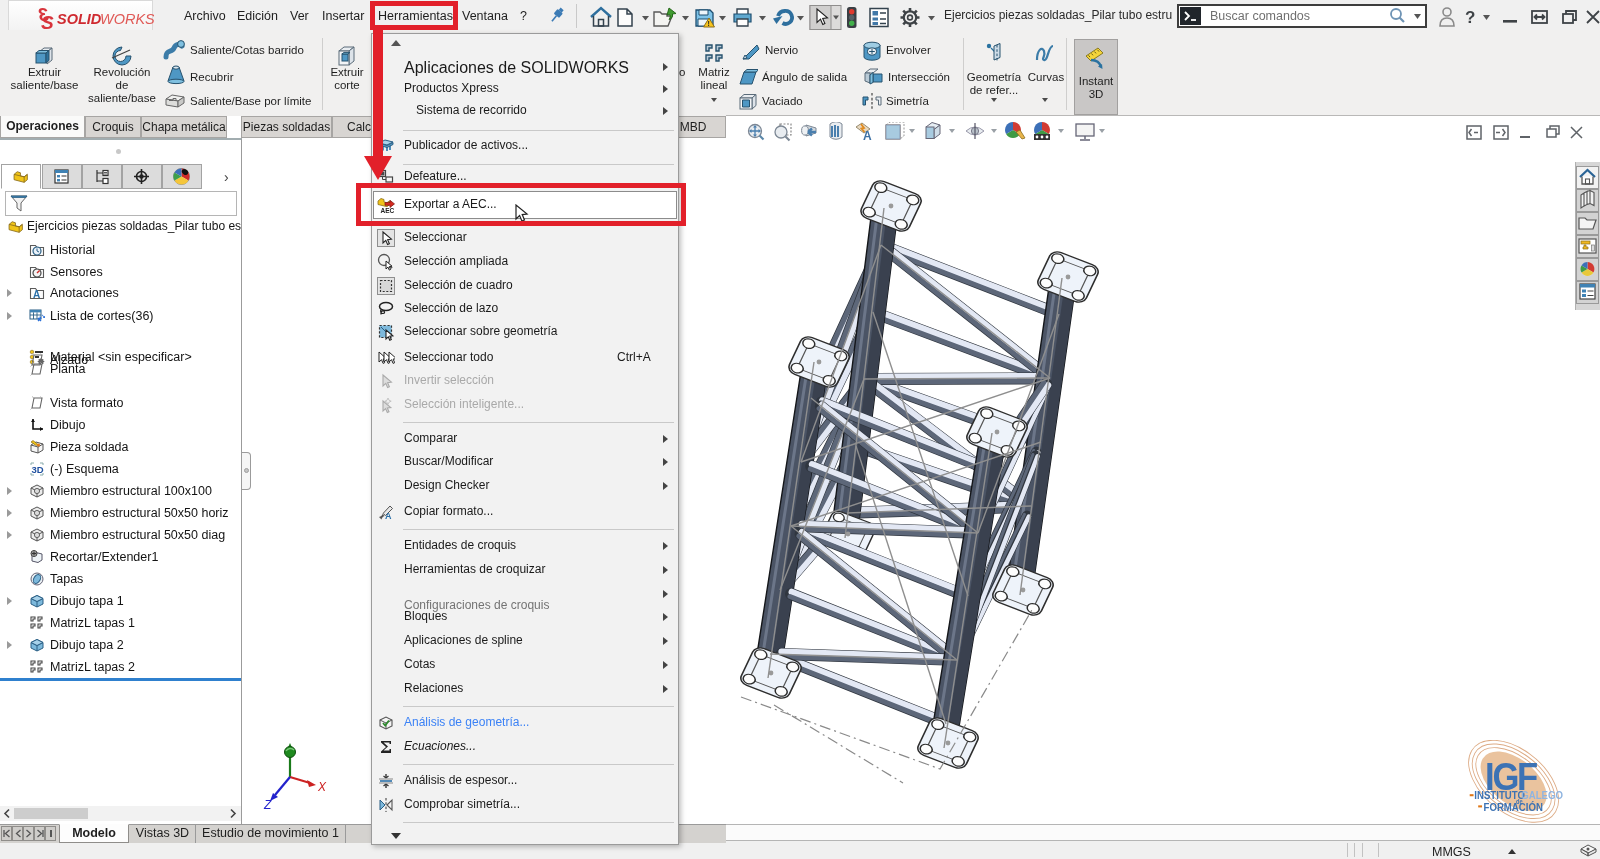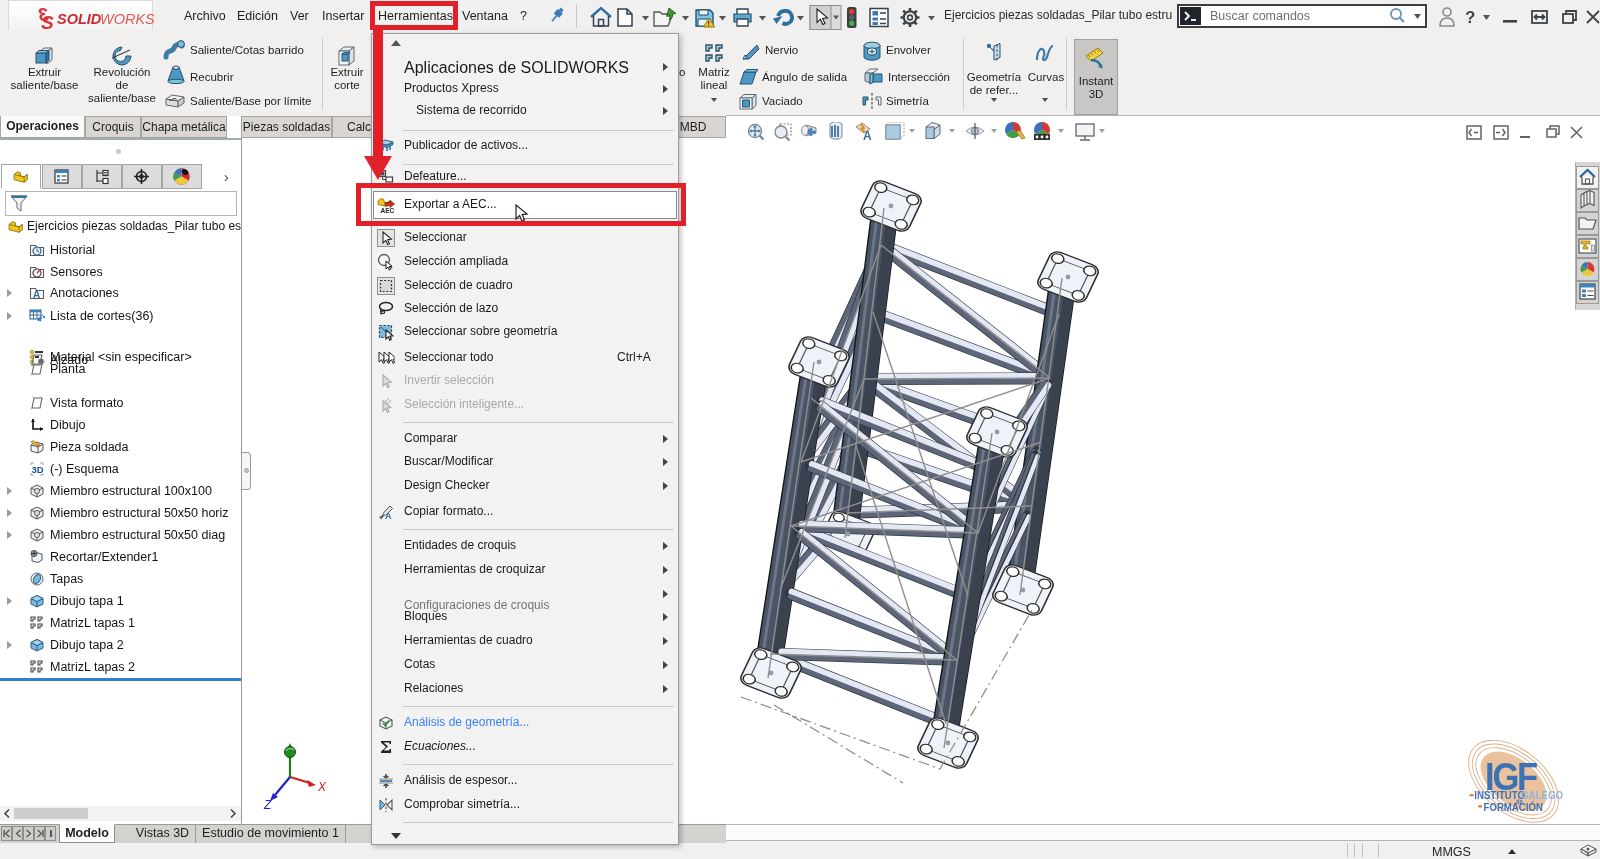--- a/index.html
+++ b/index.html
@@ -863,21 +863,21 @@
 <div class="nbt" style="left:45px;"></div>
 <svg class="abs" style="left:1px;top:826px;" width="56" height="15" viewBox="0 0 56 15">
   <g stroke="#555" stroke-width="1.3" fill="none">
     <path d="M3,4 v7 M8.5,4 l-4,3.5 4,3.5"></path>
     <path d="M19.5,4 l-4,3.5 4,3.5"></path>
     <path d="M25.5,4 l4,3.5 -4,3.5"></path>
     <path d="M36.5,4 l4,3.5 -4,3.5 M42,4 v7"></path>
     <path d="M50,4 v7" stroke-width="2"></path>
   </g>
 </svg>
-<div class="abs" style="left:59px;top:824px;width:56px;height:19px;background:#fdfdfd;border:1px solid #8f8d8a;border-top:1px solid #fdfdfd;font-weight:bold;font-size:12.5px;text-align:center;line-height:17px;">Modelo</div>
+<div class="abs" style="left:59px;top:824px;width:70px;height:19px;background:#fdfdfd;border:1px solid #8f8d8a;border-top:1px solid #fdfdfd;font-weight:bold;font-size:12.5px;text-align:center;line-height:17px;">Modelo</div>
 <div class="abs" style="left:130px;top:825px;width:66px;height:18px;background:#d4d2cf;border-right:1px solid #9a9a9a;font-size:12.5px;text-align:center;line-height:17px;">Vistas 3D</div>
 <div class="abs" style="left:196px;top:825px;width:150px;height:18px;background:#d4d2cf;border-right:1px solid #9a9a9a;font-size:12.5px;text-align:center;line-height:17px;">Estudio de movimiento 1</div>
 <div class="abs" style="left:1347px;top:843px;width:1px;height:14px;background:#c2c2c2;"></div>
 <div class="abs" style="left:1354px;top:843px;width:1px;height:14px;background:#c2c2c2;"></div>
 <div class="abs" style="left:1362px;top:843px;width:1px;height:14px;background:#c2c2c2;"></div>
 <div class="abs" style="left:1378px;top:843px;width:1px;height:14px;background:#c2c2c2;"></div>
 <div class="tx" style="left:1432px;top:845px;font-size:12.5px;color:#222;">MMGS</div>
 <div class="abs" style="left:1508px;top:849px;width:0;height:0;border-left:4px solid transparent;border-right:4px solid transparent;border-bottom:5px solid #333;"></div>
 <svg class="abs" style="left:1580px;top:844px;" width="17" height="13" viewBox="0 0 17 13">
   <path d="M1,5 L8,1 l8,4 -7,4 z" fill="#f8f8f8" stroke="#555" stroke-width="1"></path>
@@ -1029,21 +1029,21 @@
     <text x="8" y="16" font-size="9" font-weight="bold" fill="#2a6fa8">A</text>
   </svg>
 <div class="tx" style="left:404px;top:538px;font-size:12px;color:#1a1a1a;">Entidades de croquis</div>
 <div class="abs" style="left:663px;top:542px;width:0;height:0;border-top:4px solid transparent;border-bottom:4px solid transparent;border-left:5px solid #444;"></div>
 <div class="tx" style="left:404px;top:562px;font-size:12px;color:#1a1a1a;">Herramientas de croquizar</div>
 <div class="abs" style="left:663px;top:566px;width:0;height:0;border-top:4px solid transparent;border-bottom:4px solid transparent;border-left:5px solid #444;"></div>
 <div class="tx" style="left:404px;top:598px;font-size:12px;color:#737373;">Configuraciones de croquis</div>
 <div class="abs" style="left:663px;top:590px;width:0;height:0;border-top:4px solid transparent;border-bottom:4px solid transparent;border-left:5px solid #444;"></div>
 <div class="tx" style="left:404px;top:609px;font-size:12px;color:#1a1a1a;">Bloques</div>
 <div class="abs" style="left:663px;top:613px;width:0;height:0;border-top:4px solid transparent;border-bottom:4px solid transparent;border-left:5px solid #444;"></div>
-<div class="tx" style="left:404px;top:633px;font-size:12px;color:#1a1a1a;">Herramientas de cuadro</div>
+<div class="tx" style="left:404px;top:633px;font-size:12px;color:#1a1a1a;">Aplicaciones de spline</div>
 <div class="abs" style="left:663px;top:637px;width:0;height:0;border-top:4px solid transparent;border-bottom:4px solid transparent;border-left:5px solid #444;"></div>
 <div class="tx" style="left:404px;top:657px;font-size:12px;color:#1a1a1a;">Cotas</div>
 <div class="abs" style="left:663px;top:661px;width:0;height:0;border-top:4px solid transparent;border-bottom:4px solid transparent;border-left:5px solid #444;"></div>
 <div class="tx" style="left:404px;top:681px;font-size:12px;color:#1a1a1a;">Relaciones</div>
 <div class="abs" style="left:663px;top:685px;width:0;height:0;border-top:4px solid transparent;border-bottom:4px solid transparent;border-left:5px solid #444;"></div>
 <div class="tx" style="left:404px;top:715px;font-size:12px;color:#3b82f6;">Análisis de geometría...</div>
 <svg class="abs" style="left:377px;top:714px;" width="18" height="18" viewBox="0 0 18 18">
     <path d="M3,6 L9,3 15,6 15,12 9,15 3,12 z" fill="#f4f4f4" stroke="#555" stroke-width="1.1"></path>
     <path d="M3,6 L9,9 15,6 M9,9 V15" fill="none" stroke="#555" stroke-width="1"></path>
     <path d="M6,9 l2.2,2.5 3.8,-5" fill="none" stroke="#2e8b2e" stroke-width="1.8"></path>

